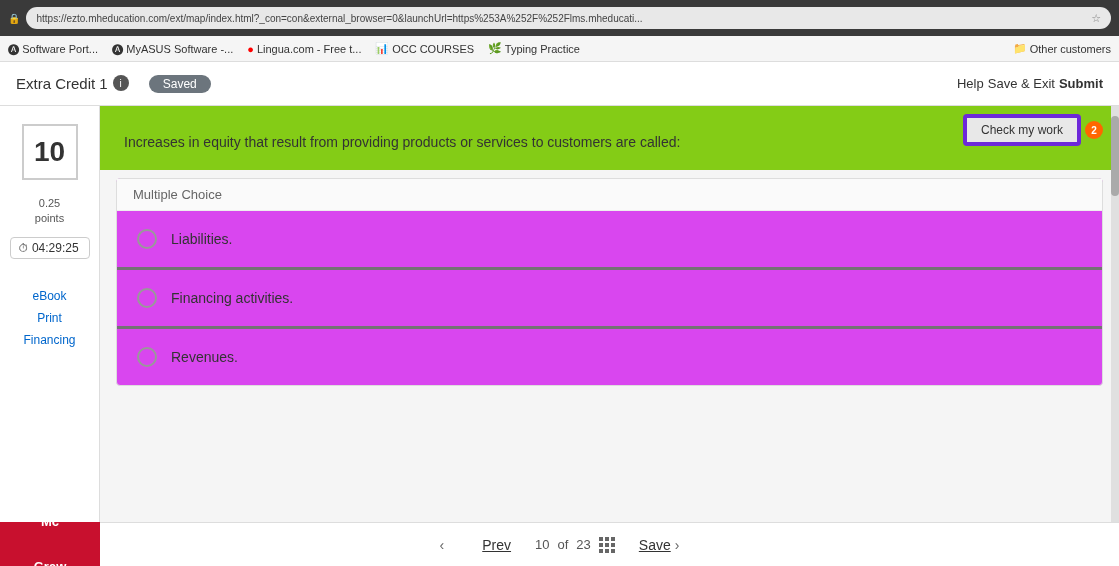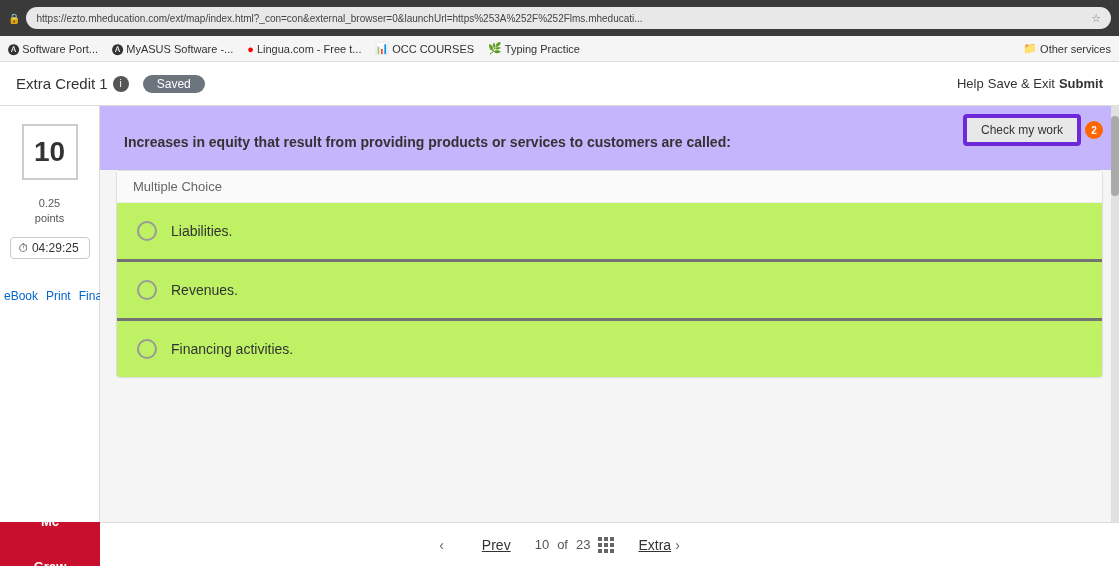--- a/index.html
+++ b/index.html
@@ -60,22 +60,22 @@
       background: #fff;
       height: 44px;
       display: flex;
       align-items: center;
       padding: 0 16px;
       border-bottom: 1px solid #ddd;
       justify-content: space-between;
     }
     .app-header-left {
       display: flex;
-      align-items: center;
-      gap: 14px;
+      align-items: flex-start;
+      gap: 20px;
     }
     .extra-credit-title {
       font-size: 15px;
       font-weight: 500;
       color: #333;
       display: flex;
       align-items: center;
       gap: 5px;
     }
     .info-icon {
@@ -159,21 +159,21 @@
       padding: 3px 8px;
       display: flex;
       align-items: center;
       gap: 4px;
       font-size: 12px;
       color: #333;
       width: 80px;
     }
     .sidebar-links {
       display: flex;
-      flex-direction: row;
+      flex-direction: column;
       gap: 8px;
       padding: 10px 4px;
       margin-top: 10px;
     }
     .sidebar-link {
       font-size: 12px;
       color: #0066cc;
       text-align: center;
       cursor: pointer;
       text-decoration: none;
@@ -214,34 +214,33 @@
       font-size: 10px;
       display: flex;
       align-items: center;
       justify-content: center;
       font-weight: bold;
     }
 
     
     .question-area {
       padding: 16px 24px 8px 24px;
-      background: #c4b5fd;
-      font-weight: bold;
+      background: #84cc16;
     }
     .question-text {
       font-size: 14px;
       color: #333;
       margin-bottom: 12px;
       padding-top: 12px;
     }
 
     
     .answers-panel {
-      background: #bef264;
-      margin: 0 16px;
+      background: #d946ef;
+      margin: 8px 16px;
       border: 1px solid #ddd;
       border-radius: 4px;
     }
     .answer-type-label {
       padding: 8px 16px;
       font-size: 13px;
       color: #666;
       border-bottom: 1px solid #eee;
       background: #fafafa;
     }
@@ -371,21 +370,21 @@
   <div class="bookmark-item">
     <span>📊</span>
     <span>OCC COURSES</span>
   </div>
   <div class="bookmark-item">
     <span>🌿</span>
     <span>Typing Practice</span>
   </div>
   <div class="bookmark-item" style="margin-left:auto;">
     <span>📁</span>
-    <span>Other services</span>
+    <span>Other customers</span>
   </div>
 </div>
 
 <div class="app-header">
   <div class="app-header-left">
     <div class="extra-credit-title">
       <span>Extra Credit 1</span>
       <div class="info-icon">i</div>
     </div>
     <div class="saved-badge">Saved</div>
@@ -433,26 +432,26 @@
     <div class="answers-panel">
       <div class="answer-type-label">Multiple Choice</div>
 
       <div class="answer-option">
         <div class="radio-circle"></div>
         <span class="answer-text">Liabilities.</span>
       </div>
 
       <div class="answer-option">
         <div class="radio-circle"></div>
-        <span class="answer-text">Revenues.</span>
+        <span class="answer-text">Financing activities.</span>
       </div>
 
       <div class="answer-option">
         <div class="radio-circle"></div>
-        <span class="answer-text">Financing activities.</span>
+        <span class="answer-text">Revenues.</span>
       </div>
     </div>
 
     <div class="scroll-indicator">
       <div class="scroll-thumb"></div>
     </div>
 
   </div>
 
 </div>
@@ -479,16 +478,16 @@
       <span></span>
         <span></span>
         <span></span>
       <span></span>
         <span></span>
         <span></span>
     </div>
   </div>
 
   <button class="nav-btn">
-    <span style="text-decoration:underline;">Extra</span>
+    <span style="text-decoration:underline;">Save</span>
     <span style="color:#666;">›</span>
   </button>
 </div>
 
 </body></html>

